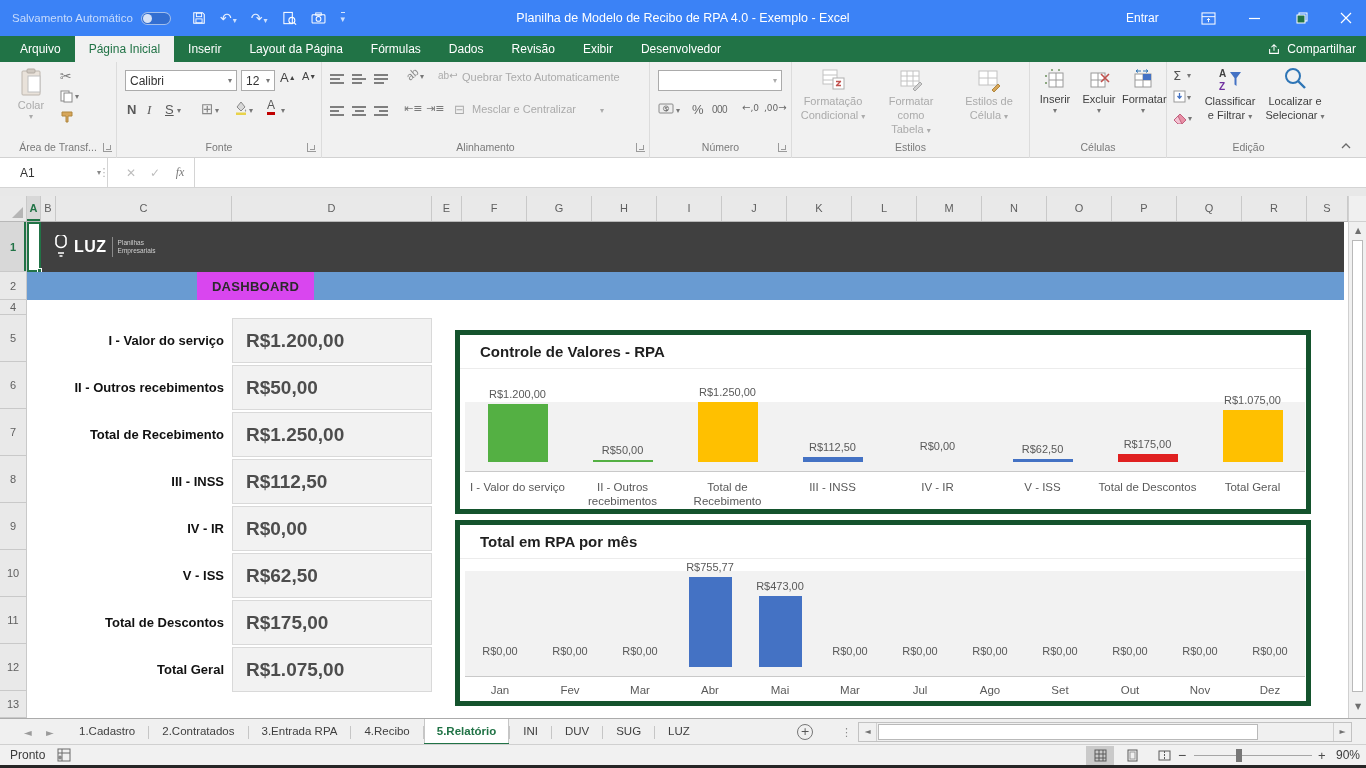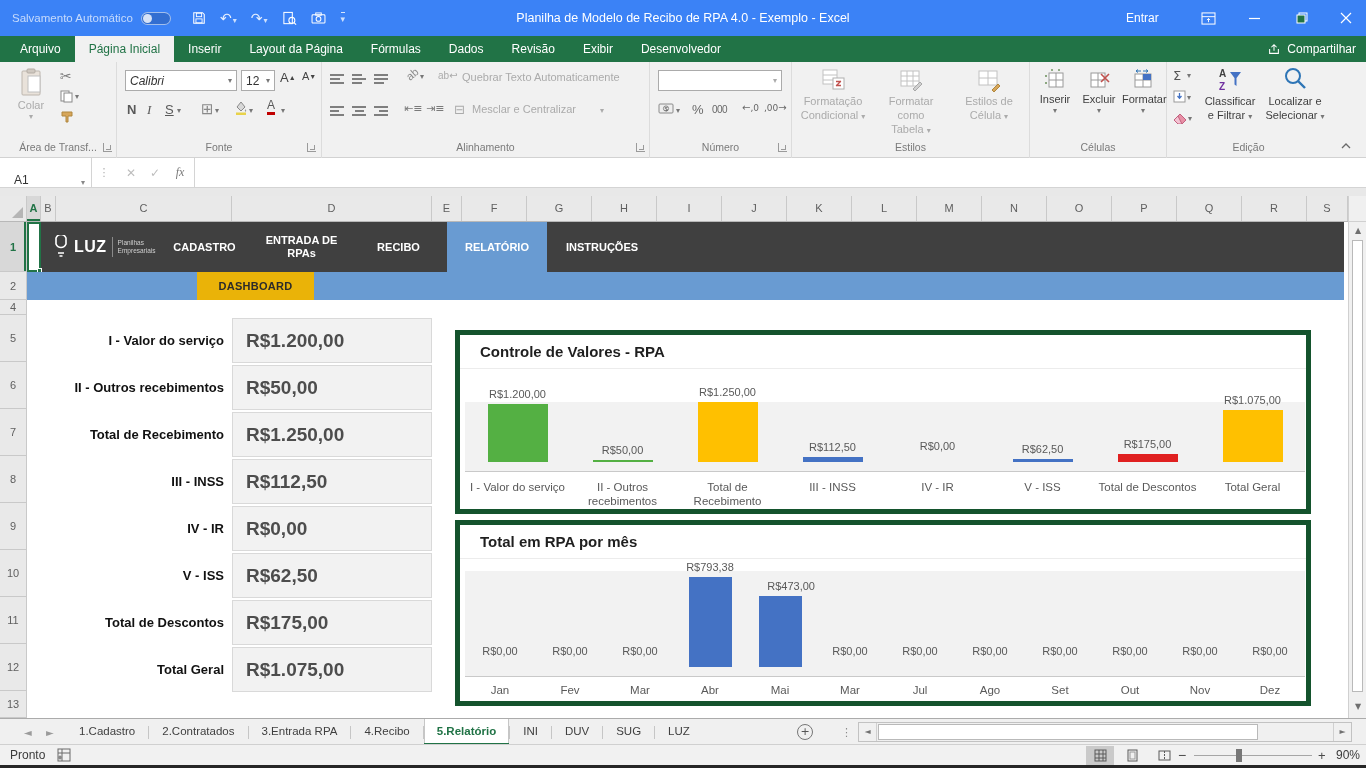--- a/index.html
+++ b/index.html
@@ -42,21 +42,21 @@
   .combo { position:absolute; background:#fff; border:1px solid #ababab; font-size:12px; color:#333; display:flex; align-items:center; padding:0 4px; height:21px; }
   .combo .dd { margin-left:auto; font-size:8px; color:#777; }
   .icbtn { position:absolute; display:flex; align-items:center; justify-content:center; color:#5c5c5c; }
   .dd8 { font-size:8px; color:#777; }
   .bars i { display:block; height:2px; background:#7f7f7f; margin:2px 0; }
   .bigbtn { position:absolute; text-align:center; }
   .bigbtn .lbl { font-size:11px; line-height:14px; }
 
   
   .formulabar { position:absolute; left:0; top:158px; width:1366px; height:30px; background:#fff; border-bottom:1px solid #d4d4d4; }
-  .namebox { position:absolute; left:0; top:0; width:92px; height:29px; border-right:1px solid #d4d4d4; display:flex; align-items:flex-end; font-size:12px; color:#333; padding-left:14px; }
+  .namebox { position:absolute; left:0; top:0; width:108px; height:29px; border-right:1px solid #d4d4d4; display:flex; align-items:center; font-size:12px; color:#333; padding-left:20px; }
   .namebox .dd { margin-left:auto; margin-right:6px; font-size:8px; color:#888; }
   .fbic { position:absolute; top:0; height:29px; display:flex; align-items:center; justify-content:center; }
   .gapstrip { position:absolute; left:0; top:188px; width:1366px; height:8px; background:#e8e8e8; }
 
   
   .colheaders { position:absolute; left:0; top:196px; width:1348px; height:26px; background:#e9e9e9; border-bottom:1px solid #b8b8b8; }
   .cornerbox { position:absolute; left:0; top:0; width:27px; height:25px; border-right:1px solid #c9c9c9; }
   .cornerbox:after { content:""; position:absolute; right:3px; bottom:3px; border-left:11px solid transparent; border-bottom:11px solid #b5b5b5; }
   #col-cells { position:absolute; left:27px; top:0; height:25px; display:flex; }
   .colcell { height:25px; line-height:25px; text-align:center; font-size:11px; color:#5f5f5f; border-right:1px solid #c9c9c9; flex:none; overflow:hidden; }
@@ -71,21 +71,21 @@
   .logo { width:115px; display:flex; align-items:center; gap:5px; padding-left:12px; }
   .logo-luz { color:#fff; font-size:16px; font-weight:bold; letter-spacing:.5px; }
   .logo-div { width:1px; height:20px; background:#8a8a8a; }
   .logo-sub { font-size:6.5px; color:#cfcfcf; line-height:8px; }
   #nav-items { display:flex; height:50px; }
   .navitem { width:97px; display:flex; align-items:center; justify-content:center; text-align:center; color:#fff; font-size:11px; font-weight:bold; line-height:13px; padding:0 6px; }
   .navitem.active { background:#699bd2; }
   .a1cell { position:absolute; left:0; top:0; width:14px; height:50px; background:#fff; border:2px solid #217346; }
   .a1cell .fh { position:absolute; right:-3px; bottom:-3px; width:5px; height:5px; background:#217346; border:1px solid #fff; }
   .bluerow { position:absolute; left:0; top:50px; width:1317px; height:28px; background:#699bd2; }
-  .dashtab { position:absolute; left:170px; top:0; width:117px; height:28px; background:#eab308; display:flex; align-items:center; justify-content:center; font-size:11px; font-weight:bold; color:#2b2b2b; letter-spacing:.3px; }
+  .dashtab { position:absolute; left:170px; top:0; width:117px; height:28px; background:#d946ef; display:flex; align-items:center; justify-content:center; font-size:13px; font-weight:bold; color:#2b2b2b; letter-spacing:.3px; }
 
   
   #summary-rows { position:absolute; left:0; top:95px; width:405px; }
   .sumrow { position:relative; height:47px; }
   .sumlabel { position:absolute; left:0; top:0; width:197px; height:47px; display:flex; align-items:center; justify-content:flex-end; font-size:13px; font-weight:bold; color:#111; text-align:right; line-height:15px; }
   .sumbox { position:absolute; left:205px; top:1px; width:200px; height:45px; background:#f2f2f2; border:1px solid #d9d9d9; display:flex; align-items:center; padding-left:13px; }
   .sumval { font-size:19px; font-weight:bold; color:#4d4d4d; }
 
   
   .chart { position:absolute; left:428px; width:856px; background:#fff; border:5px solid #14532d; }
@@ -221,21 +221,21 @@
       <span class="icbtn" style="left:60px;top:48px;">
           <svg width="14" height="14" viewBox="0 0 14 14">
             <path d="M2 2 h10 v4 h-4 v6 h-2 V6 H2 z" fill="#d7a65a" stroke="#b0873f"></path>
           </svg>
         </span>
       <div class="grplabel">Área de Transf...</div>
       <span class="launcher" style="left:103px;"></span>
     </div>
 
     <div class="rgroup" style="left:117px;width:205px;">
-      <div class="combo" style="left:8px;top:8px;width:112px;font-style:italic;">
+      <div class="combo" style="left:8px;top:8px;width:112px;">
           <span>Calibri</span>
           <span class="dd sym">▾</span>
         </div>
       <div class="combo" style="left:124px;top:8px;width:34px;">
           <span>12</span>
           <span class="dd sym">▾</span>
         </div>
       <span class="icbtn" style="left:163px;top:8px;font-size:13px;color:#444;">A<span style="font-size:7px;vertical-align:top;">▲</span></span>
       <span class="icbtn" style="left:185px;top:8px;font-size:11px;color:#444;">A<span style="font-size:7px;vertical-align:top;">▼</span></span>
       <span class="icbtn" style="left:10px;top:40px;font-size:13px;font-weight:bold;color:#595959;">N</span>
@@ -492,27 +492,20 @@
     <div class="navbar">
       <div class="logo">
         <svg width="16" height="24" viewBox="0 0 16 24">
             <path d="M3 3 a5.5 6 0 0 1 10 0 v6 a5.5 6 0 0 1 -10 0 z" fill="none" stroke="#fff" stroke-width="1.6"></path>
             <path d="M5 18 h6 M6.5 21 h3" stroke="#fff" stroke-width="1.4"></path>
           </svg>
         <span class="logo-luz">LUZ</span>
         <span class="logo-div"></span>
         <span class="logo-sub"><span>Planilhas</span><br><span>Empresariais</span></span>
       </div>
-      <div id="nav-items">
-          <div class="navitem" style="width: 97px;">CADASTRO</div>
-          <div class="navitem" style="width: 97px;">ENTRADA DE RPAs</div>
-          <div class="navitem" style="width: 97px;">RECIBO</div>
-          <div class="navitem active" style="width: 100px;">RELATÓRIO</div>
-          <div class="navitem" style="width: 110px;">INSTRUÇÕES</div>
-        </div>
     </div>
     <div class="a1cell">
         <span class="fh"></span>
       </div>
     <div class="bluerow">
       <div class="dashtab">DASHBOARD</div>
     </div>
     <div id="summary-rows">
         <div class="sumrow">
           <div class="sumlabel">I - Valor do serviço</div>
@@ -597,24 +590,24 @@
       <div class="chart-title">Total em RPA por mês</div>
       <div class="chart-topline" style="top:33px;"></div>
       <div class="plot" style="top:46px;height:106px;"></div>
     <div class="dlabel" style="left: 5px; width: 70px; bottom: 44px;">R$0,00</div>
         <div class="clabel" style="left: 5px; width: 70px; top: 158px;">Jan</div>
         <div class="dlabel" style="left: 75px; width: 70px; bottom: 44px;">R$0,00</div>
         <div class="clabel" style="left: 75px; width: 70px; top: 158px;">Fev</div>
         <div class="dlabel" style="left: 145px; width: 70px; bottom: 44px;">R$0,00</div>
         <div class="clabel" style="left: 145px; width: 70px; top: 158px;">Mar</div>
         <div class="cbar" style="left: 228.5px; width: 43px; bottom: 34px; height: 90px; background: rgb(68, 114, 196);"></div>
-        <div class="dlabel" style="left: 215px; width: 70px; bottom: 128px;">R$793,38</div>
+        <div class="dlabel" style="left: 215px; width: 70px; bottom: 128px;">R$755,77</div>
         <div class="clabel" style="left: 215px; width: 70px; top: 158px;">Abr</div>
         <div class="cbar" style="left: 298.5px; width: 43px; bottom: 34px; height: 70.7px; background: rgb(68, 114, 196);"></div>
-        <div class="dlabel" style="left: 285px; width: 70px; bottom: 108.7px; text-align: right;">R$473,00</div>
+        <div class="dlabel" style="left: 285px; width: 70px; bottom: 108.7px;">R$473,00</div>
         <div class="clabel" style="left: 285px; width: 70px; top: 158px;">Mai</div>
         <div class="dlabel" style="left: 355px; width: 70px; bottom: 44px;">R$0,00</div>
         <div class="clabel" style="left: 355px; width: 70px; top: 158px;">Mar</div>
         <div class="dlabel" style="left: 425px; width: 70px; bottom: 44px;">R$0,00</div>
         <div class="clabel" style="left: 425px; width: 70px; top: 158px;">Jul</div>
         <div class="dlabel" style="left: 495px; width: 70px; bottom: 44px;">R$0,00</div>
         <div class="clabel" style="left: 495px; width: 70px; top: 158px;">Ago</div>
         <div class="dlabel" style="left: 565px; width: 70px; bottom: 44px;">R$0,00</div>
         <div class="clabel" style="left: 565px; width: 70px; top: 158px;">Set</div>
         <div class="dlabel" style="left: 635px; width: 70px; bottom: 44px;">R$0,00</div>

